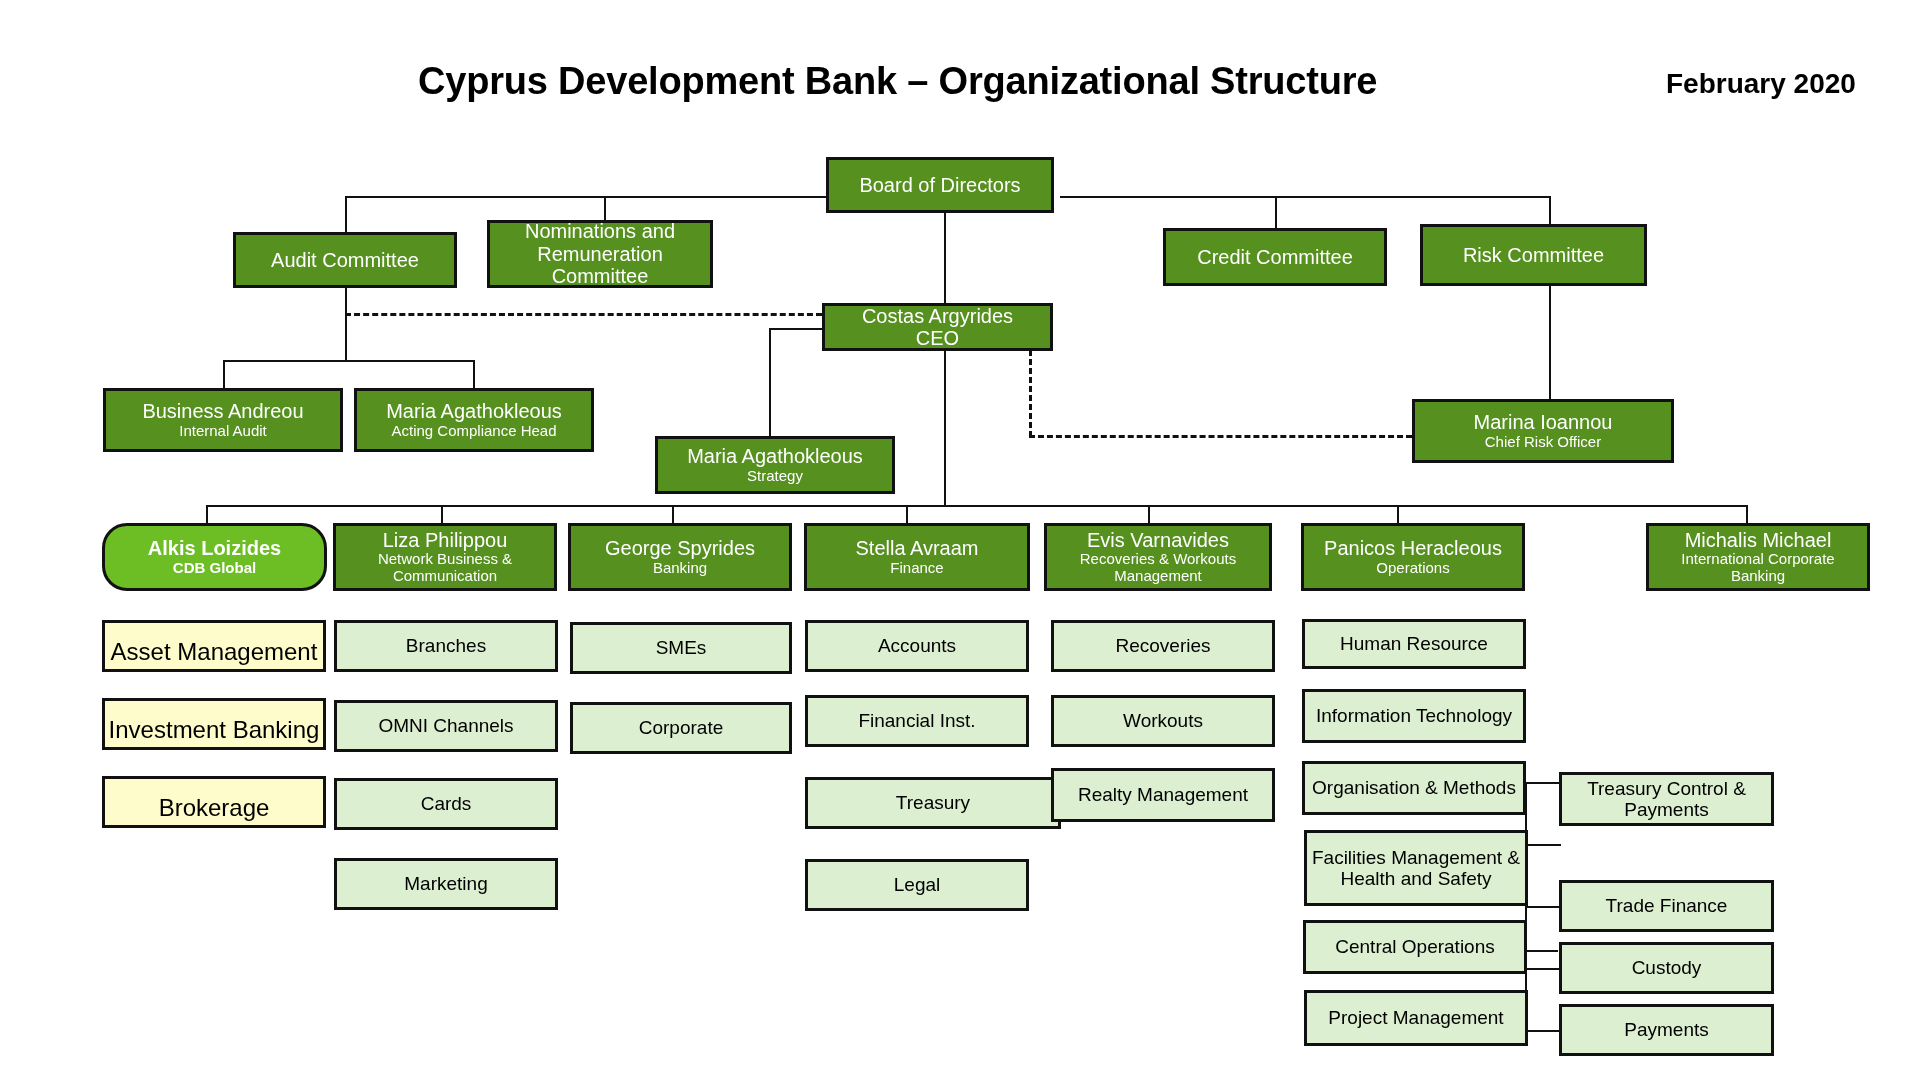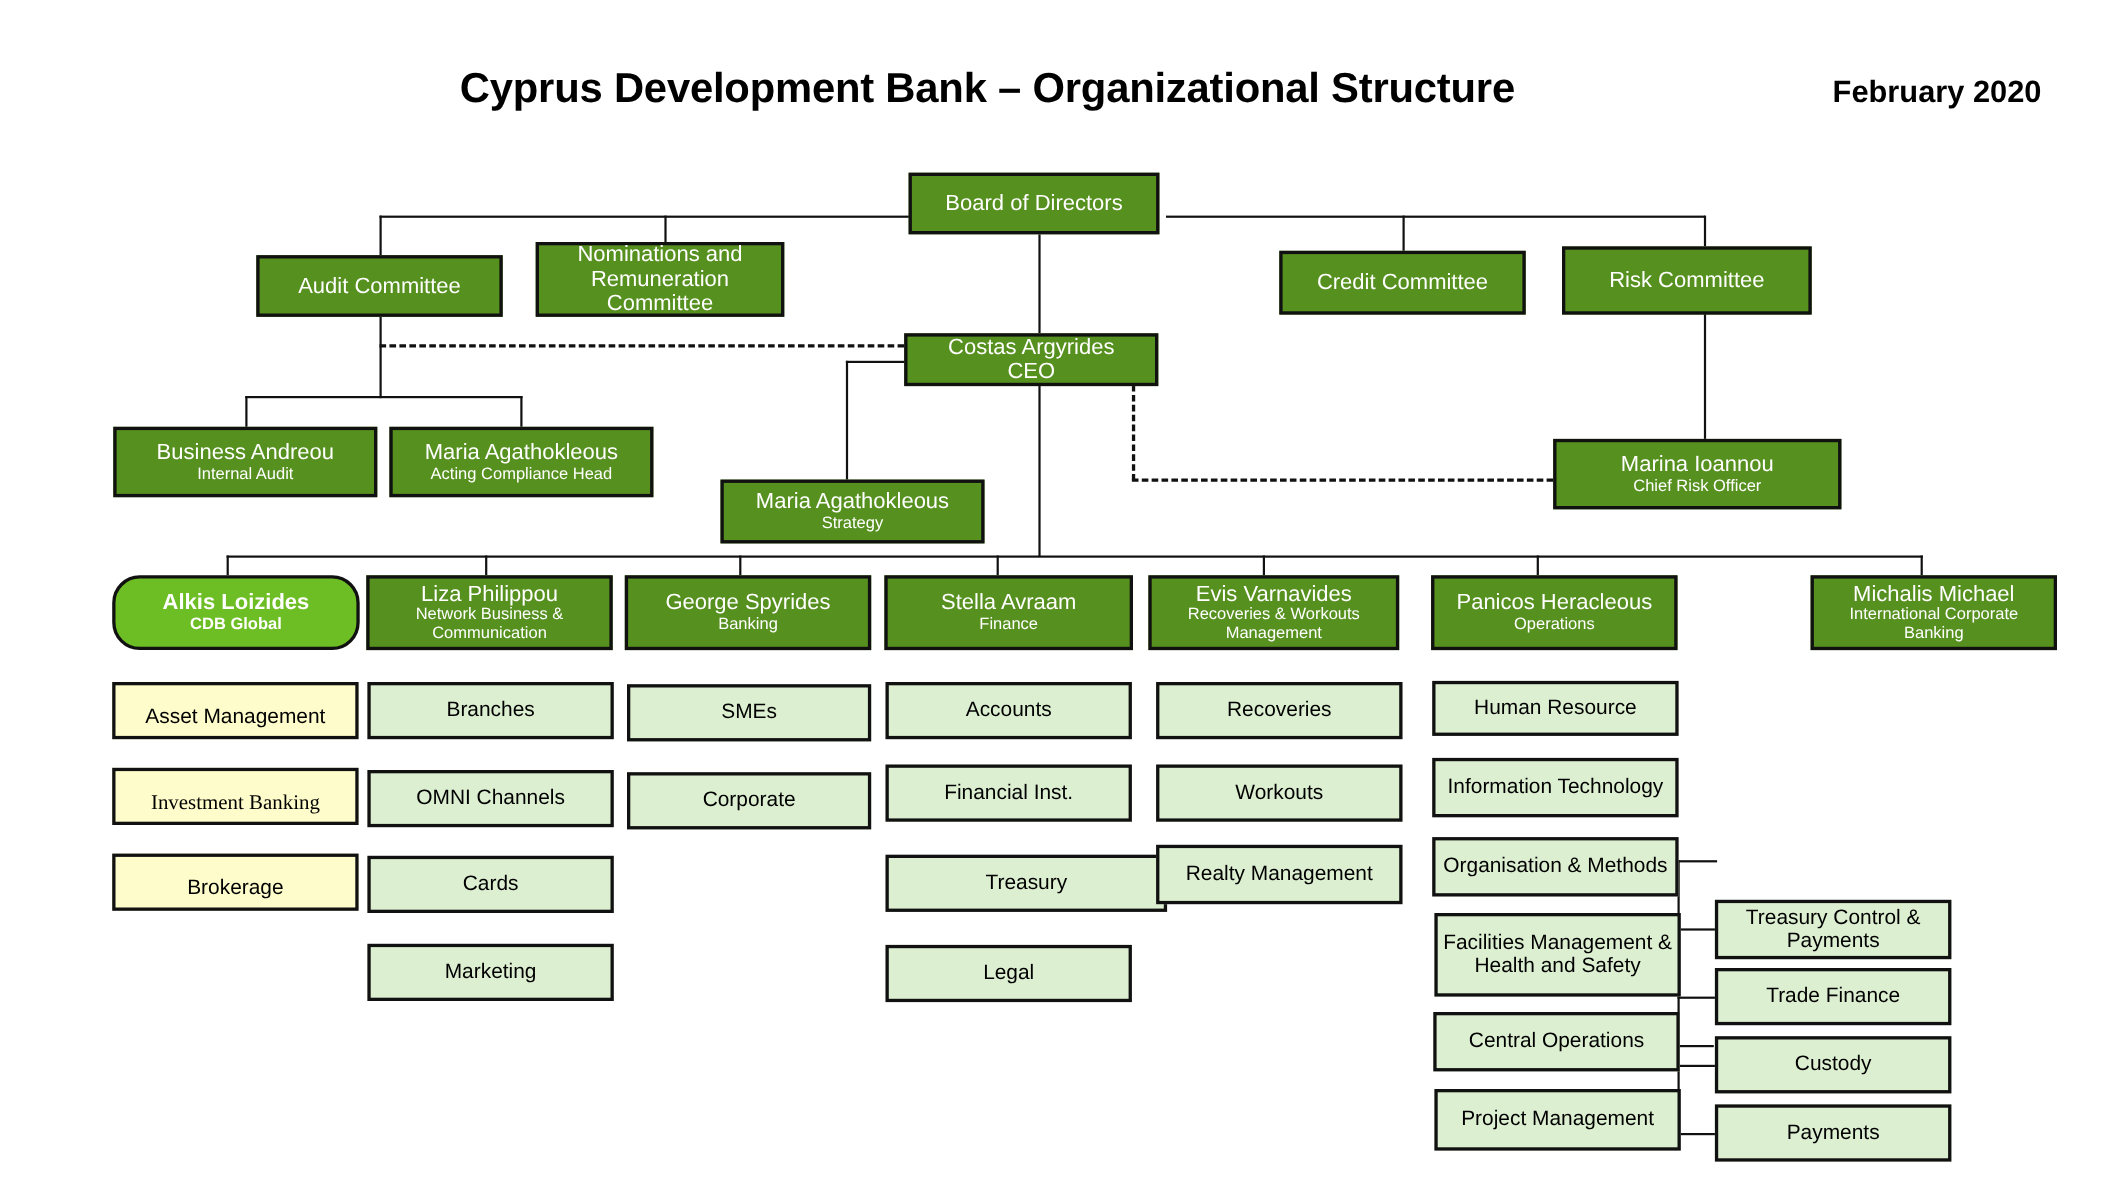--- a/index.html
+++ b/index.html
@@ -80,21 +80,21 @@
     border-width: 3px;
   }
   .lightgreen .ttl { font-size: 19px; }
 
   
   .cream {
     background: #fdfcca;
     color: #000000;
     border-width: 3px;
   }
-  .cream .ttl { font-size: 19px; margin-top: 12px; }
+  .cream .ttl { font-size: 24px; margin-top: 12px; }
 
   
   .ln {
     position: absolute;
     background: #111111;
     z-index: 1;
   }
   .lnv { width: 2px; }
   .lnh { height: 2px; }
   .dash-h {
@@ -238,21 +238,21 @@
   </div>
 
   <div class="node green" style="left:1646px; top:523px; width:224px; height:68px; padding:0 6px;">
     <span class="ttl">Michalis Michael</span>
     <span class="sub">International Corporate Banking</span>
   </div>
 
   <div class="node cream" style="left:102px; top:620px; width:224px; height:52px;">
     <span class="ttl">Asset Management</span>
   </div>
-  <div class="node cream" style="left:102px; top:698px; width:224px; height:52px;font-family:Liberation Serif, serif;">
+  <div class="node cream" style="left:102px; top:698px; width:224px; height:52px;">
     <span class="ttl">Investment Banking</span>
   </div>
   <div class="node cream" style="left:102px; top:776px; width:224px; height:52px;">
     <span class="ttl">Brokerage</span>
   </div>
 
   <div class="node lightgreen" style="left:334px; top:620px; width:224px; height:52px;">
     <span class="ttl">Branches</span>
   </div>
   <div class="node lightgreen" style="left:334px; top:700px; width:224px; height:52px;">
@@ -307,21 +307,21 @@
   <div class="node lightgreen" style="left:1304px; top:830px; width:224px; height:76px; padding:0 4px;">
     <span class="ttl">Facilities Management &amp; Health and Safety</span>
   </div>
   <div class="node lightgreen" style="left:1304px; top:990px; width:224px; height:56px;">
     <span class="ttl">Project Management</span>
   </div>
   <div class="node lightgreen" style="left:1303px; top:920px; width:224px; height:54px;">
     <span class="ttl">Central Operations</span>
   </div>
 
-  <div class="node lightgreen" style="left:1559px; top:818px; width:215px; height:54px;">
+  <div class="node lightgreen" style="left:1559px; top:772px; width:215px; height:54px;">
     <span class="ttl">Treasury Control &amp; Payments</span>
   </div>
   <div class="node lightgreen" style="left:1559px; top:880px; width:215px; height:52px;">
     <span class="ttl">Trade Finance</span>
   </div>
   <div class="node lightgreen" style="left:1559px; top:942px; width:215px; height:52px;">
     <span class="ttl">Custody</span>
   </div>
   <div class="node lightgreen" style="left:1559px; top:1004px; width:215px; height:52px;">
     <span class="ttl">Payments</span>

